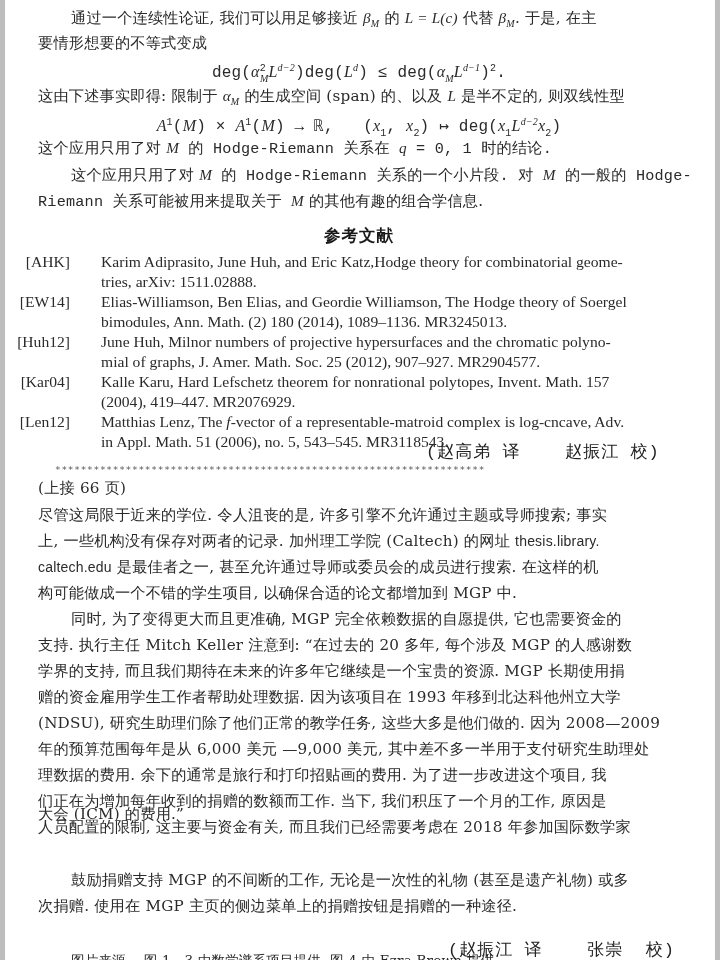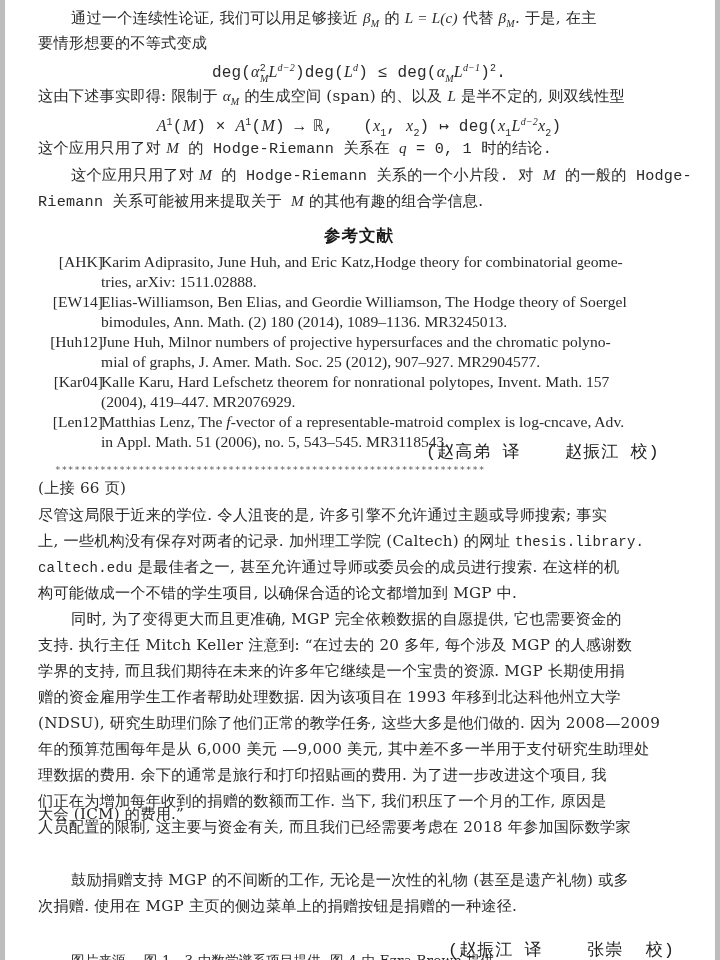--- a/index.html
+++ b/index.html
@@ -14,26 +14,26 @@
   .page { position:absolute; left:38px; top:0; width:642px; }
   .line { position:absolute; left:0; white-space:nowrap; font-size:15.2px; line-height:16px; letter-spacing:0.2px; }
   .indent { left:33px; }
   .center { left:0; width:642px; text-align:center; }
   .math { font-family: "Liberation Serif", "DejaVu Serif", serif; font-style:italic; }
   .rm { font-family: Liberation Mono, monospace; font-style:normal; }
   .formula { font-family: "Liberation Serif", "DejaVu Serif", serif; font-size:16px; }
   .formula sub, .formula sup { font-size:10px; }
   .heading { font-family: "DejaVu Sans", "Liberation Sans", sans-serif; font-weight:bold; font-size:16.5px; color:#1a1a1a; letter-spacing:1px; }
   .ref { position:absolute; font-family:"Liberation Serif","DejaVu Serif",serif; font-size:15.6px; line-height:20px; white-space:nowrap; color:#2a2a2a; }
-  .ref-key { position:absolute; right:577px; text-align:right; }
+  .ref-key { position:absolute; right:610px; text-align:right; }
   .ref-text { position:absolute; left:63px; }
   .ref-cont { position:absolute; left:63px;text-align:center; }
   .sig { position:absolute; font-size:17px; font-family:Liberation Mono, monospace; color:#222; letter-spacing:1px; white-space:nowrap;text-align:center; }
   .stars { position:absolute; left:17px; width:620px; font-family:"DejaVu Sans Mono","Liberation Mono",monospace; font-size:9.5px; letter-spacing:0.7px; color:#555; overflow:hidden; white-space:nowrap; line-height:12px; }
-  .mono { font-family:Liberation Mono, monospace; font-size:14px; }
+  .mono { font-family:Liberation Sans, sans-serif; font-size:14px; }
   .credit { font-size:13.5px; }
 </style>
 </head>
 <body>
 
 <div class="edge-left"></div>
 <div class="edge-right"></div>
 
 <div class="page">
 

